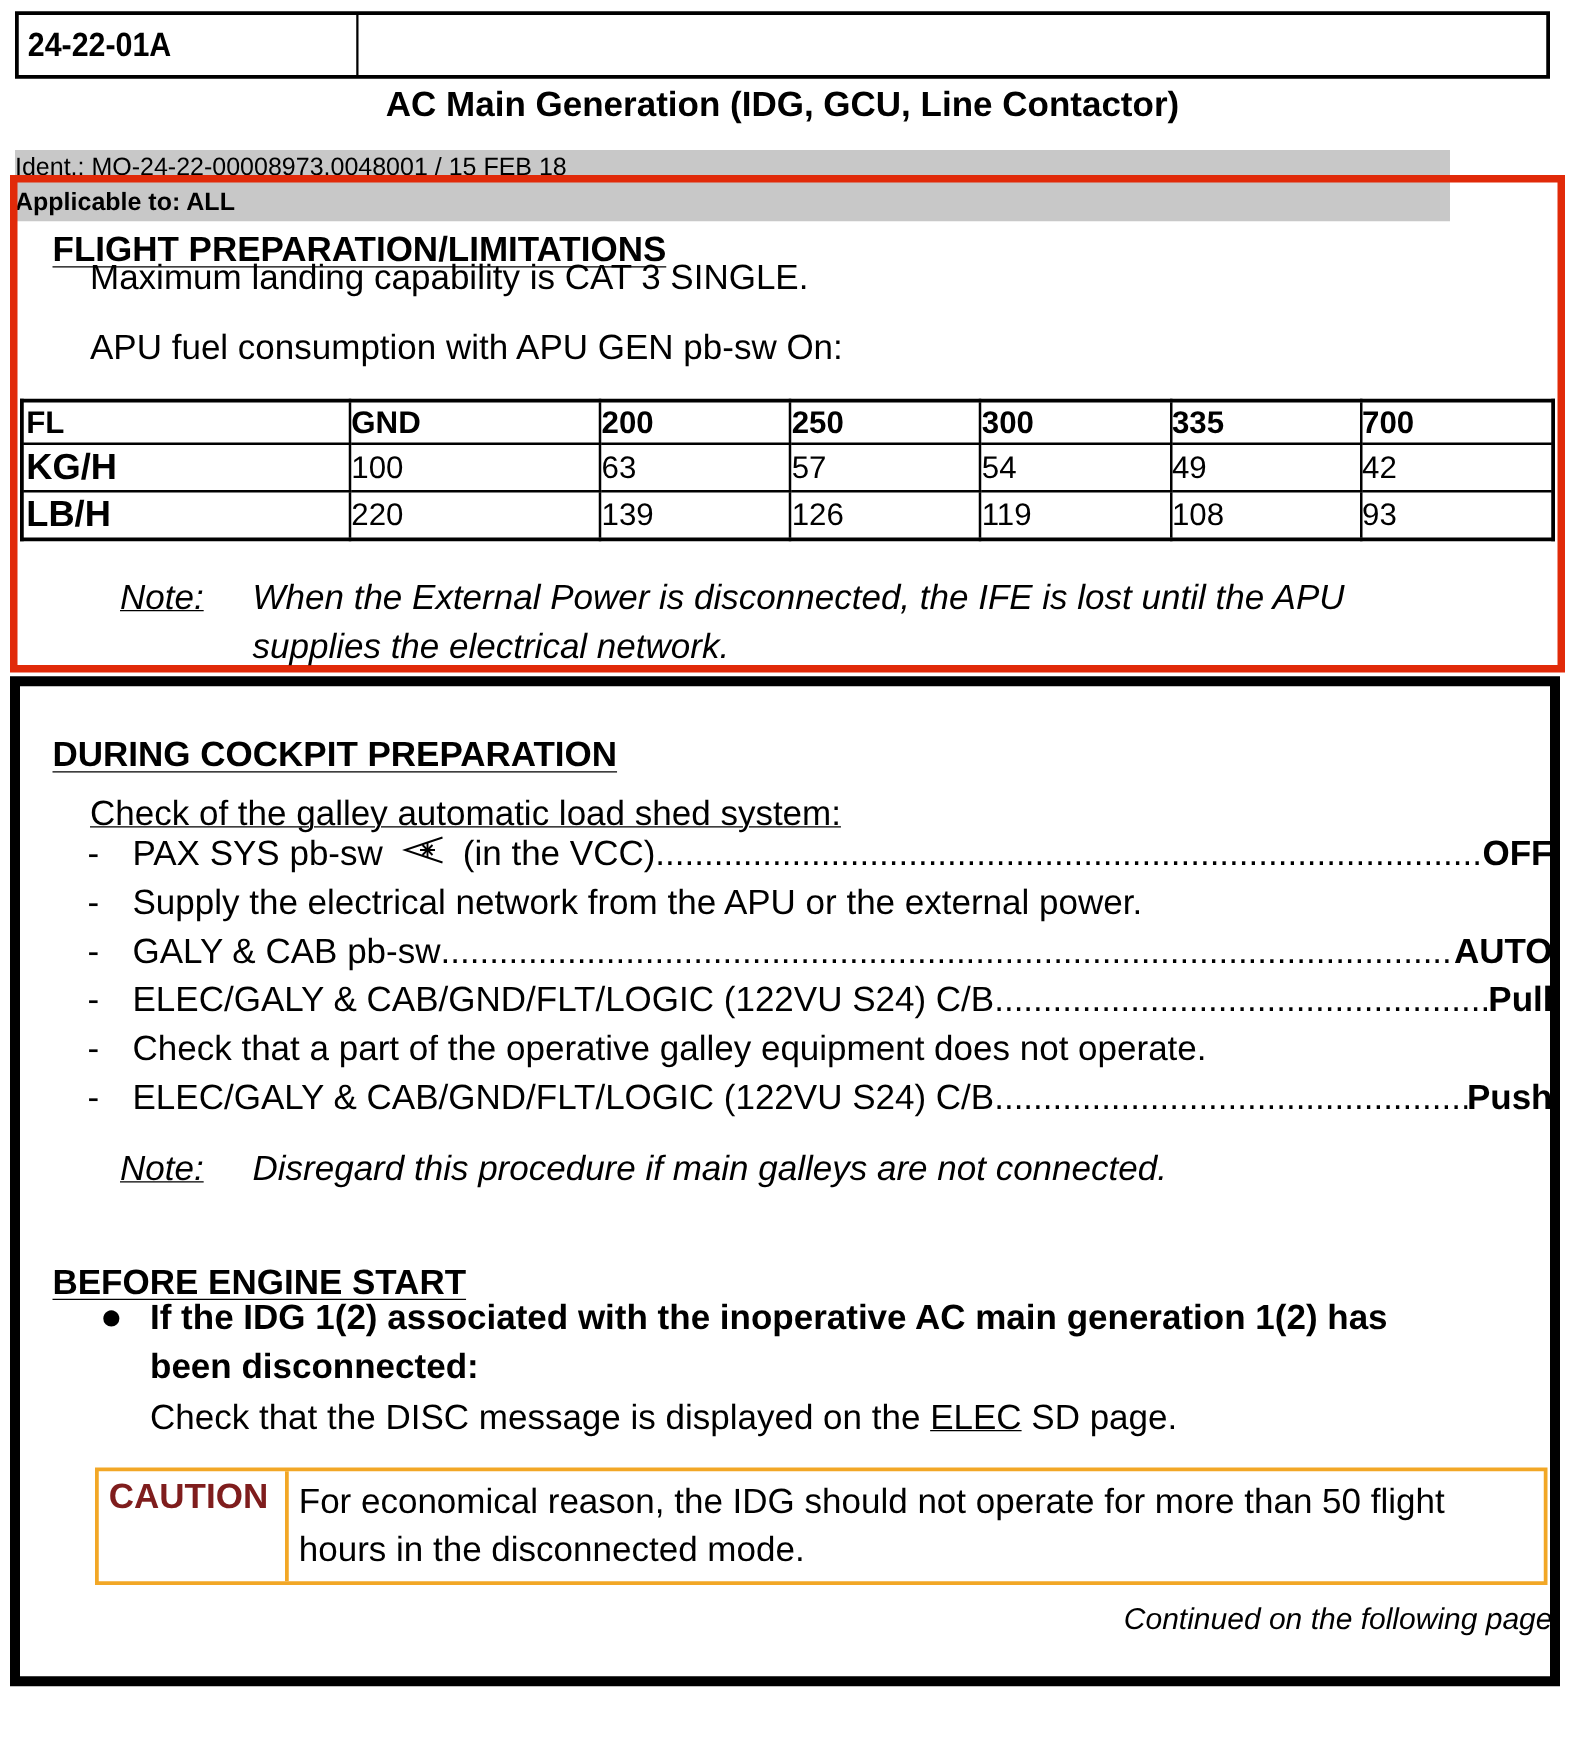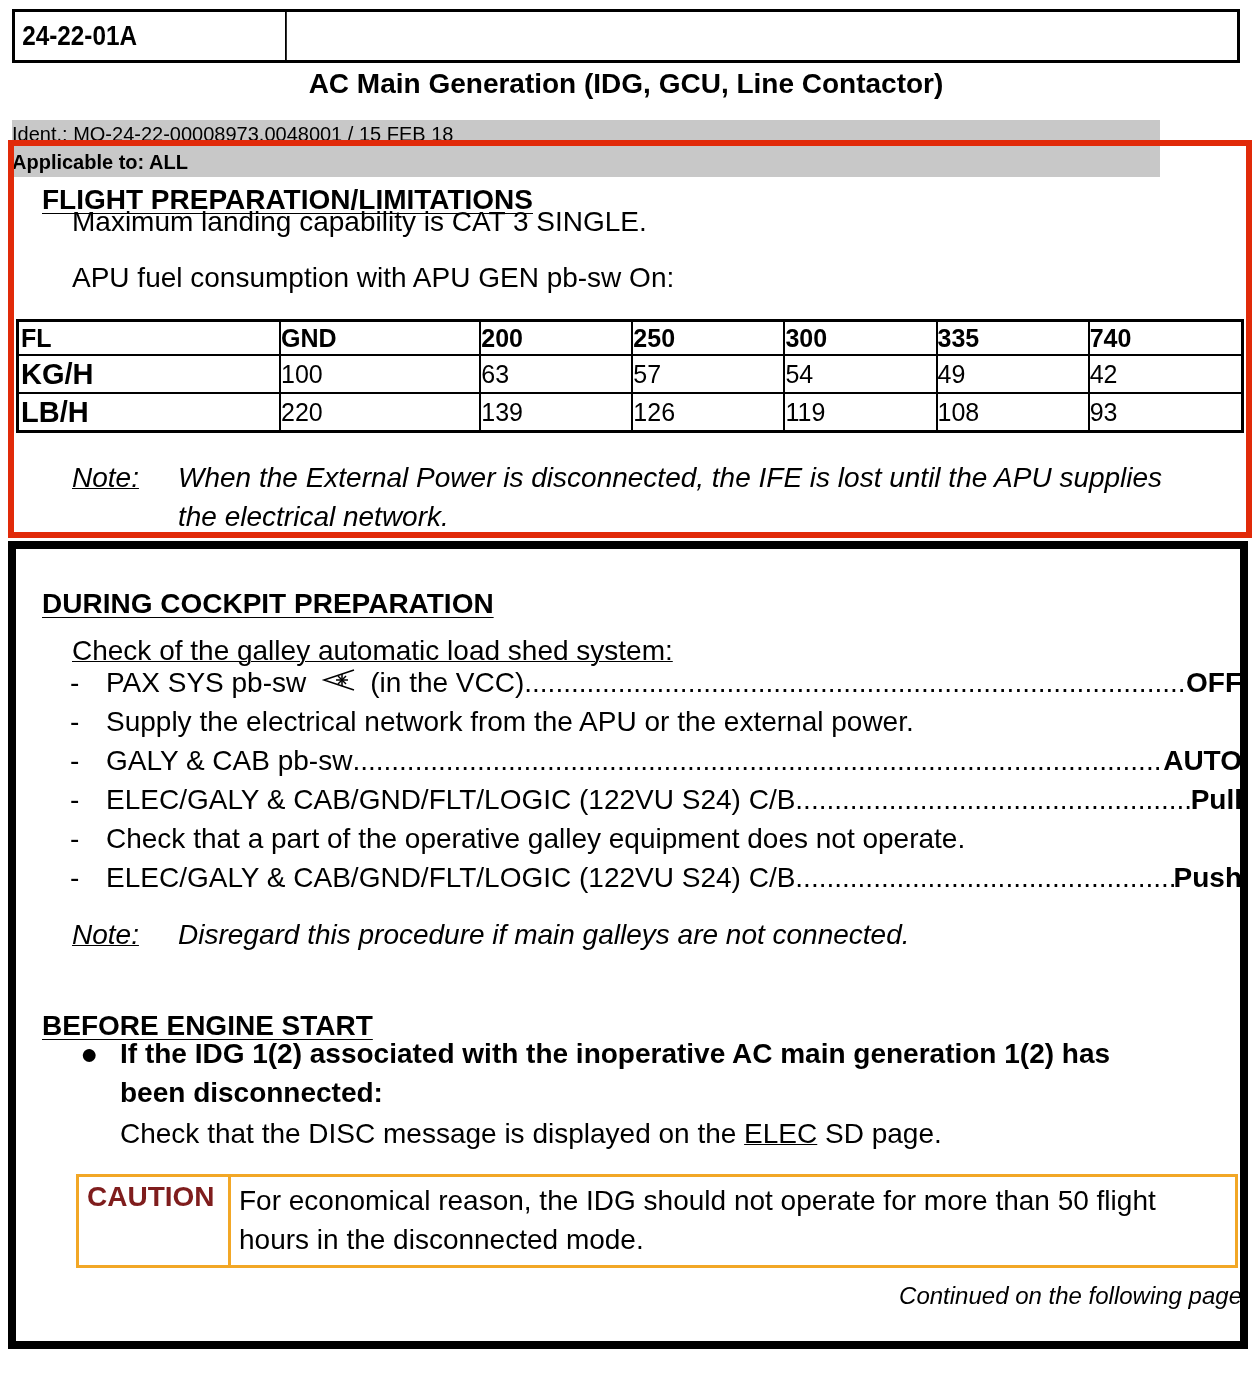--- a/index.html
+++ b/index.html
@@ -12,21 +12,21 @@
   .box-red { position:absolute; left:8px; top:140px; width:1244px; height:398px; border:6px solid #e12a09; box-sizing:border-box; }
   .box-black { position:absolute; left:8px; top:541px; width:1240px; height:808px; border:8px solid #000; box-sizing:border-box; }
   .sec-title { position:absolute; font-weight:bold; font-size:28px; text-decoration:underline; text-underline-offset:4px; text-decoration-thickness:1px;margin-top:34px; }
   .p { position:absolute; font-size:28px; }
   table.fuel { position:absolute; left:16px; top:319px; width:1228px; border-collapse:collapse; border:3px solid #000; }
   table.fuel td { border:2px solid #000; font-size:25px; text-align:left; height:36px; padding:0; }
   table.fuel tr.h td { font-weight:bold; height:32px; }
   table.fuel td.rl { text-align:left; font-weight:bold; padding-left:2px; width:258px; }
   table.fuel tr.r td.rl { font-size:29px; }
   .note { position:absolute; font-size:28px; font-style:italic; display:flex; }
-  .note .nl { text-decoration:underline; width:106px; flex:none; text-decoration-thickness:1px; }
+  .note .nl { text-decoration:underline; width:106px; flex:none; text-decoration-thickness:1px;margin-left:24px; }
   .step { position:absolute; left:70px; width:1172px; font-size:28px; display:flex; white-space:nowrap; overflow:hidden; }
   .step .dash { width:36px; flex:none; }
   .step .txt { flex:none; }
   .step .dots { flex:1; overflow:hidden; white-space:nowrap; letter-spacing:0; }
   .step .dots::before { content:"............................................................................................................................................................................................................................................"; }
   .step .val { flex:none;font-weight:bold; }
   .bullet { position:absolute; left:80px; top:1034px; font-size:28px; font-weight:bold; display:flex; width:1100px; }
   .bullet .dot { width:40px; flex:none; font-size:30px; }
   .caution { position:absolute; left:76px; top:1174px; width:1162px; height:94px; border:3px solid #f2a726; display:flex; box-sizing:border-box; }
   .caution .cl { width:152px; color:#7f1d1d; font-weight:bold; font-size:28px; padding:4px 8px; box-sizing:border-box; border-right:3px solid #f2a726; }
@@ -54,21 +54,21 @@
 
 <table class="fuel">
   <tbody>
       <tr class="h">
     <td class="rl" style="font-size:25px;">FL</td>
     <td>GND</td>
     <td>200</td>
     <td>250</td>
     <td>300</td>
     <td>335</td>
-    <td>740</td>
+    <td>700</td>
   </tr>
   <tr class="r">
     <td class="rl">KG/H</td>
     <td>100</td>
     <td>63</td>
     <td>57</td>
     <td>54</td>
     <td>49</td>
     <td>42</td>
   </tr>

